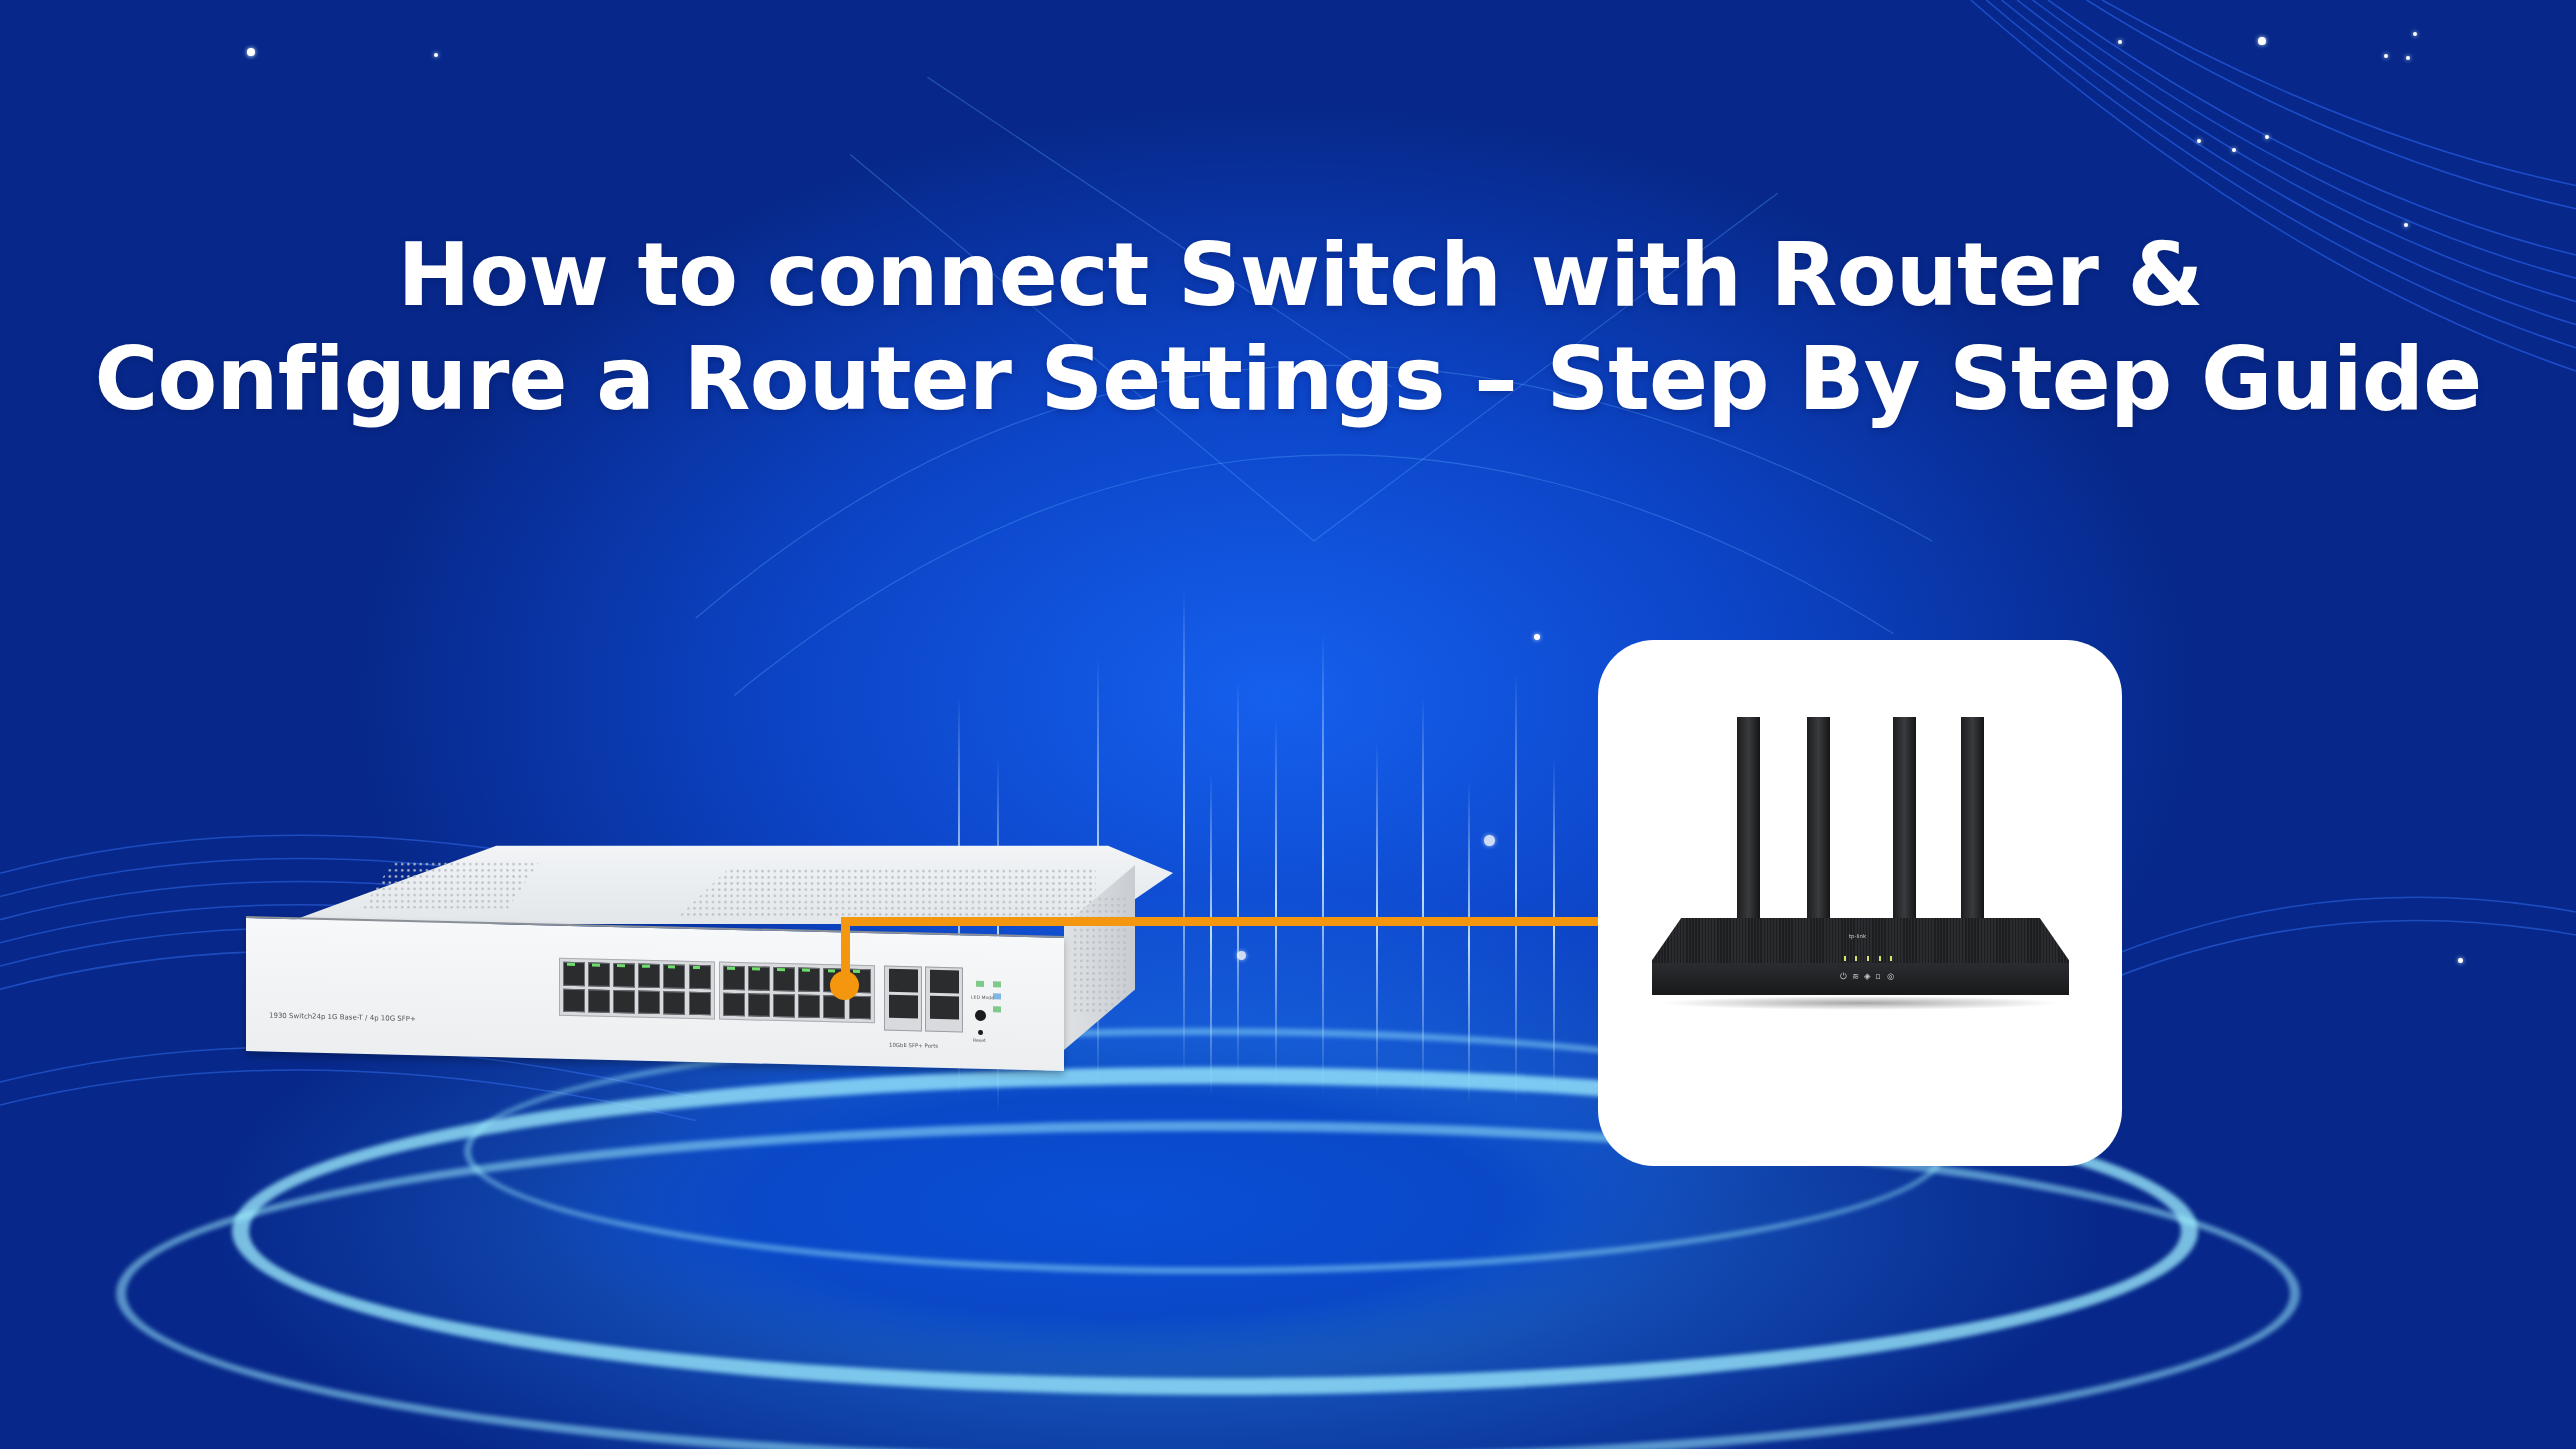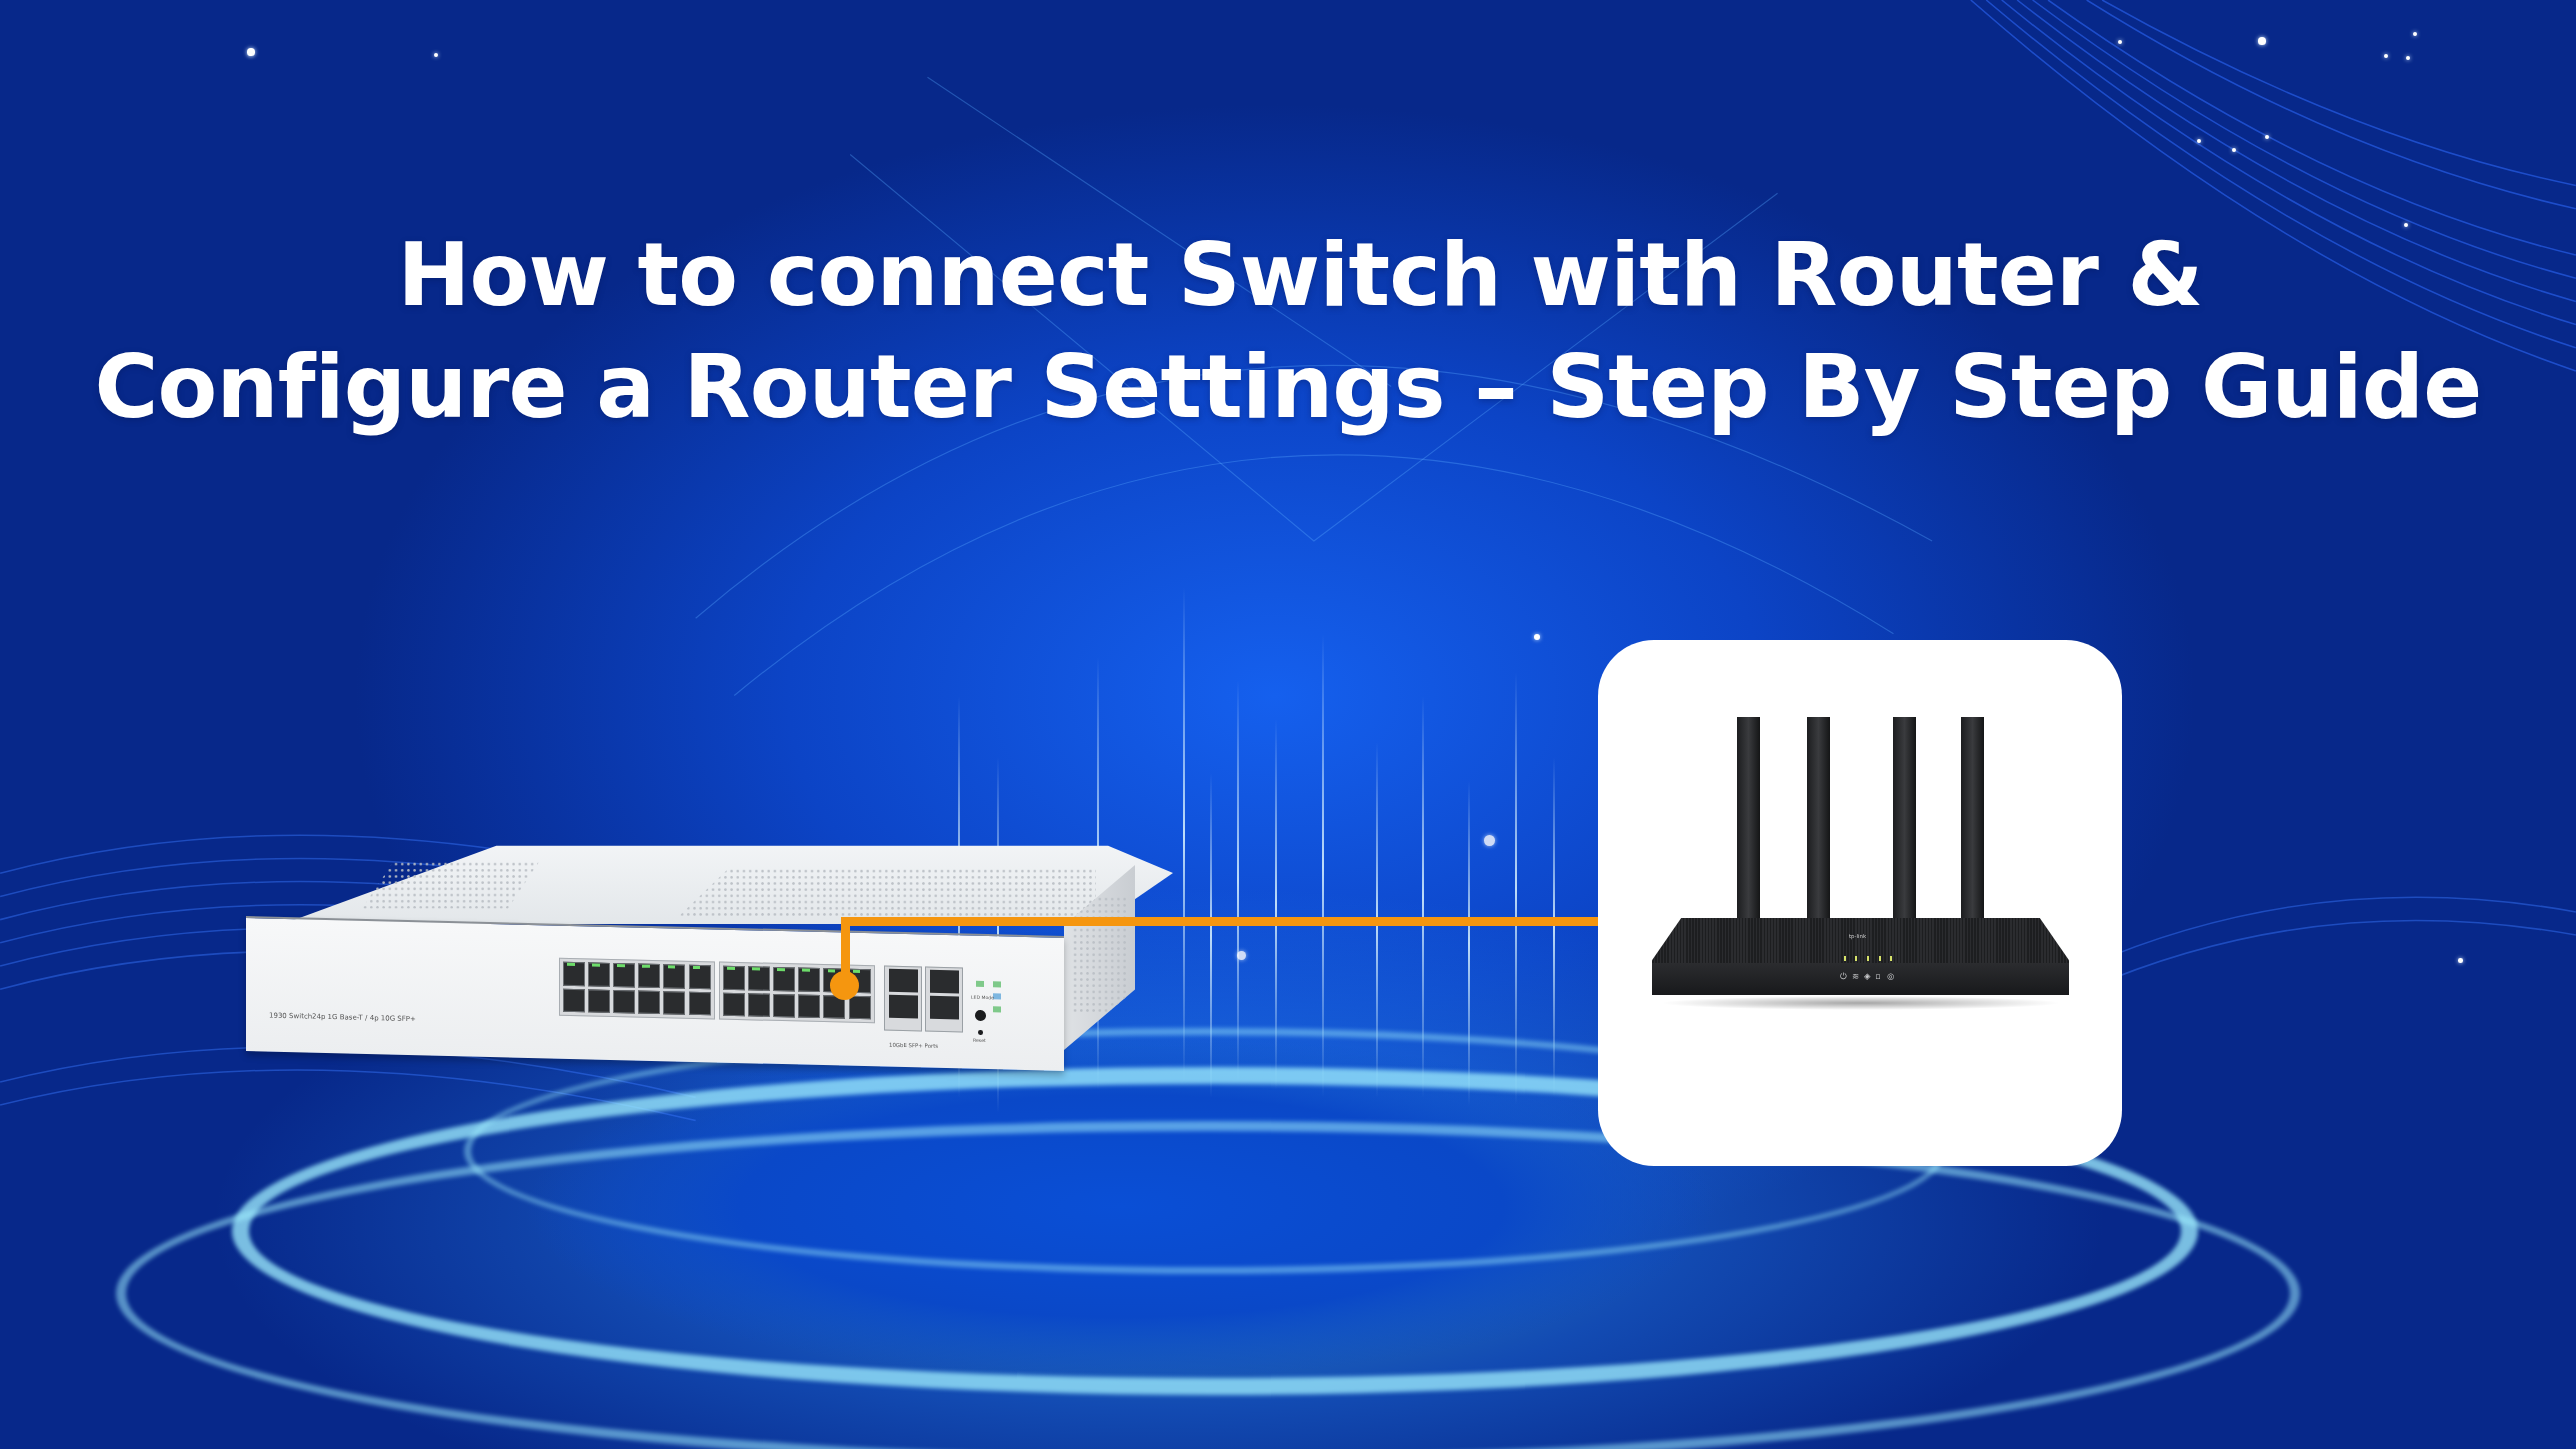--- a/index.html
+++ b/index.html
@@ -9,21 +9,21 @@
       radial-gradient(ellipse 850px 247px at 1121px 1206px, #0a4fd6 0%, #0a48c8 45%, rgba(10,60,190,0) 70%),
       radial-gradient(ellipse 1314px 464px at 1159px 1221px, rgba(80,220,255,0.55) 0%, rgba(40,140,255,0.35) 40%, rgba(10,50,180,0) 72%),
       radial-gradient(ellipse 1082px 696px at 1275px 696px, #1560ee 0%, #0c44c6 45%, #07288a 85%),
       linear-gradient(180deg,#04124f 0%,#062a8e 40%,#0a3fc0 70%,#06258a 100%);
   }
   .layer{position:absolute;left:0;top:0;width:2576px;height:1449px;}
   .stars span{position:absolute;background:#fff;border-radius:50%;box-shadow:0 0 4.6px #cfe6ff;}
   .title{position:absolute;left:0;width:2576px;text-align:center;color:#fff;font-weight:bold;
     font-size:87px;letter-spacing:-0.8px;line-height:1;text-shadow:0 1.5px 6.2px rgba(0,20,80,.35);}
   .title.l1{top:220px;}
-  .title.l2{top:344px;}
+  .title.l2{top:336px;}
   
   .switch{position:absolute;left:246px;top:839px;width:927px;height:232px;}
   .sw-top{position:absolute;left:0;top:0;width:927px;height:85px;
     background:linear-gradient(180deg,#f3f5f7,#e3e7ea);
     clip-path:polygon(4% 100%,27% 8%,93% 8%,100% 40%,92% 100%);}
   .sw-vent{position:absolute;background-image:radial-gradient(#b9bec4 1.1px,transparent 1.4px);background-size:6.2px 6.2px;opacity:.9;}
   .sw-front{position:absolute;left:0;top:77px;width:818px;height:133px;
     background:linear-gradient(180deg,#f7f8f9,#eceef0);border-top:2.3px solid #8b9096;
     transform:skewY(1.4deg);transform-origin:left top;box-shadow:0 4.6px 7.7px rgba(0,0,0,.25);}
   .sw-side{position:absolute;left:818px;top:26px;width:71px;height:201px;

